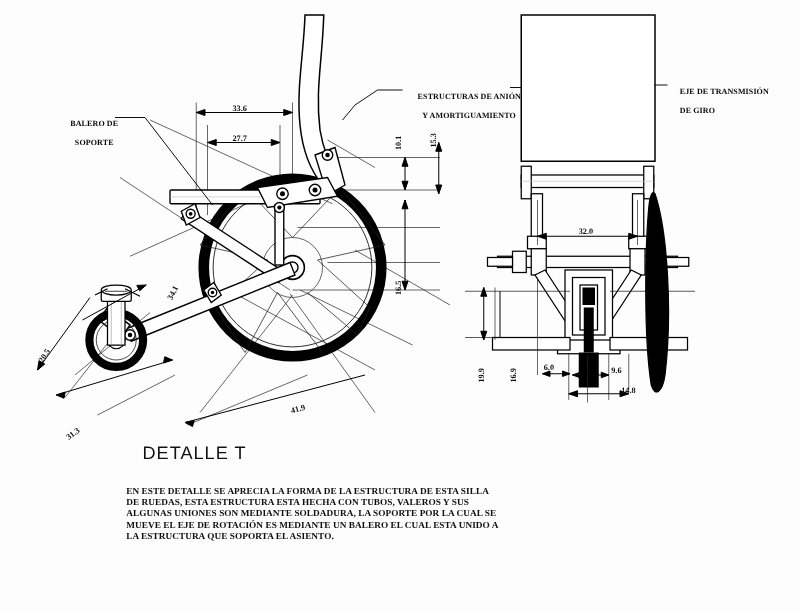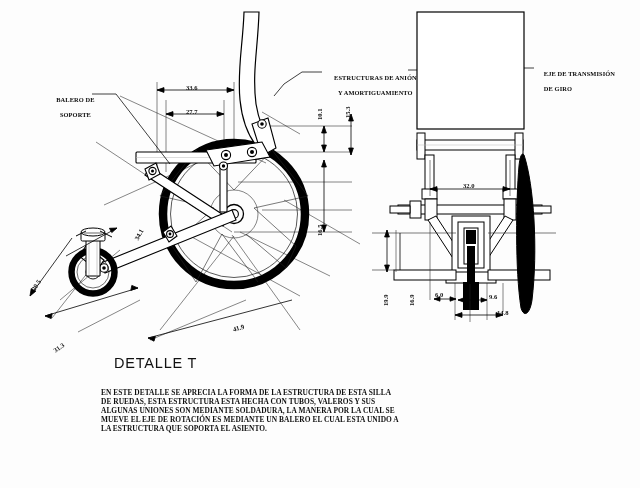--- a/index.html
+++ b/index.html
@@ -299,15 +299,15 @@
 
   <div class="dim" style="left:463px;top:182px;">32.0</div>
   <div class="dim v" style="left:382px;top:306px;">19.9</div>
   <div class="dim v" style="left:408px;top:306px;">16.9</div>
   <div class="dim" style="left:435px;top:291px;">6.0</div>
   <div class="dim" style="left:489px;top:293px;">9.6</div>
   <div class="dim" style="left:497px;top:309px;">14.8</div>
 
   <div id="detalle">DETALLE T</div>
 
-  <div id="note">EN ESTE DETALLE SE APRECIA LA FORMA DE LA ESTRUCTURA DE ESTA SILLA DE RUEDAS, ESTA ESTRUCTURA ESTA HECHA CON TUBOS, VALEROS Y SUS ALGUNAS UNIONES SON MEDIANTE SOLDADURA, LA MANERA POR LA CUAL SE MUEVE EL EJE DE ROTACIÓN ES MEDIANTE UN BALERO EL CUAL ESTA UNIDO A LA ESTRUCTURA QUE SOPORTA EL ASIENTO.</div>
+  <div id="note">EN ESTE DETALLE SE APRECIA LA FORMA DE LA ESTRUCTURA DE ESTA SILLA DE RUEDAS, ESTA ESTRUCTURA ESTA HECHA CON TUBOS, VALEROS Y SUS ALGUNAS UNIONES SON MEDIANTE SOLDADURA, LA SOPORTE POR LA CUAL SE MUEVE EL EJE DE ROTACIÓN ES MEDIANTE UN BALERO EL CUAL ESTA UNIDO A LA ESTRUCTURA QUE SOPORTA EL ASIENTO.</div>
 
 </div>
 
 </body></html>

